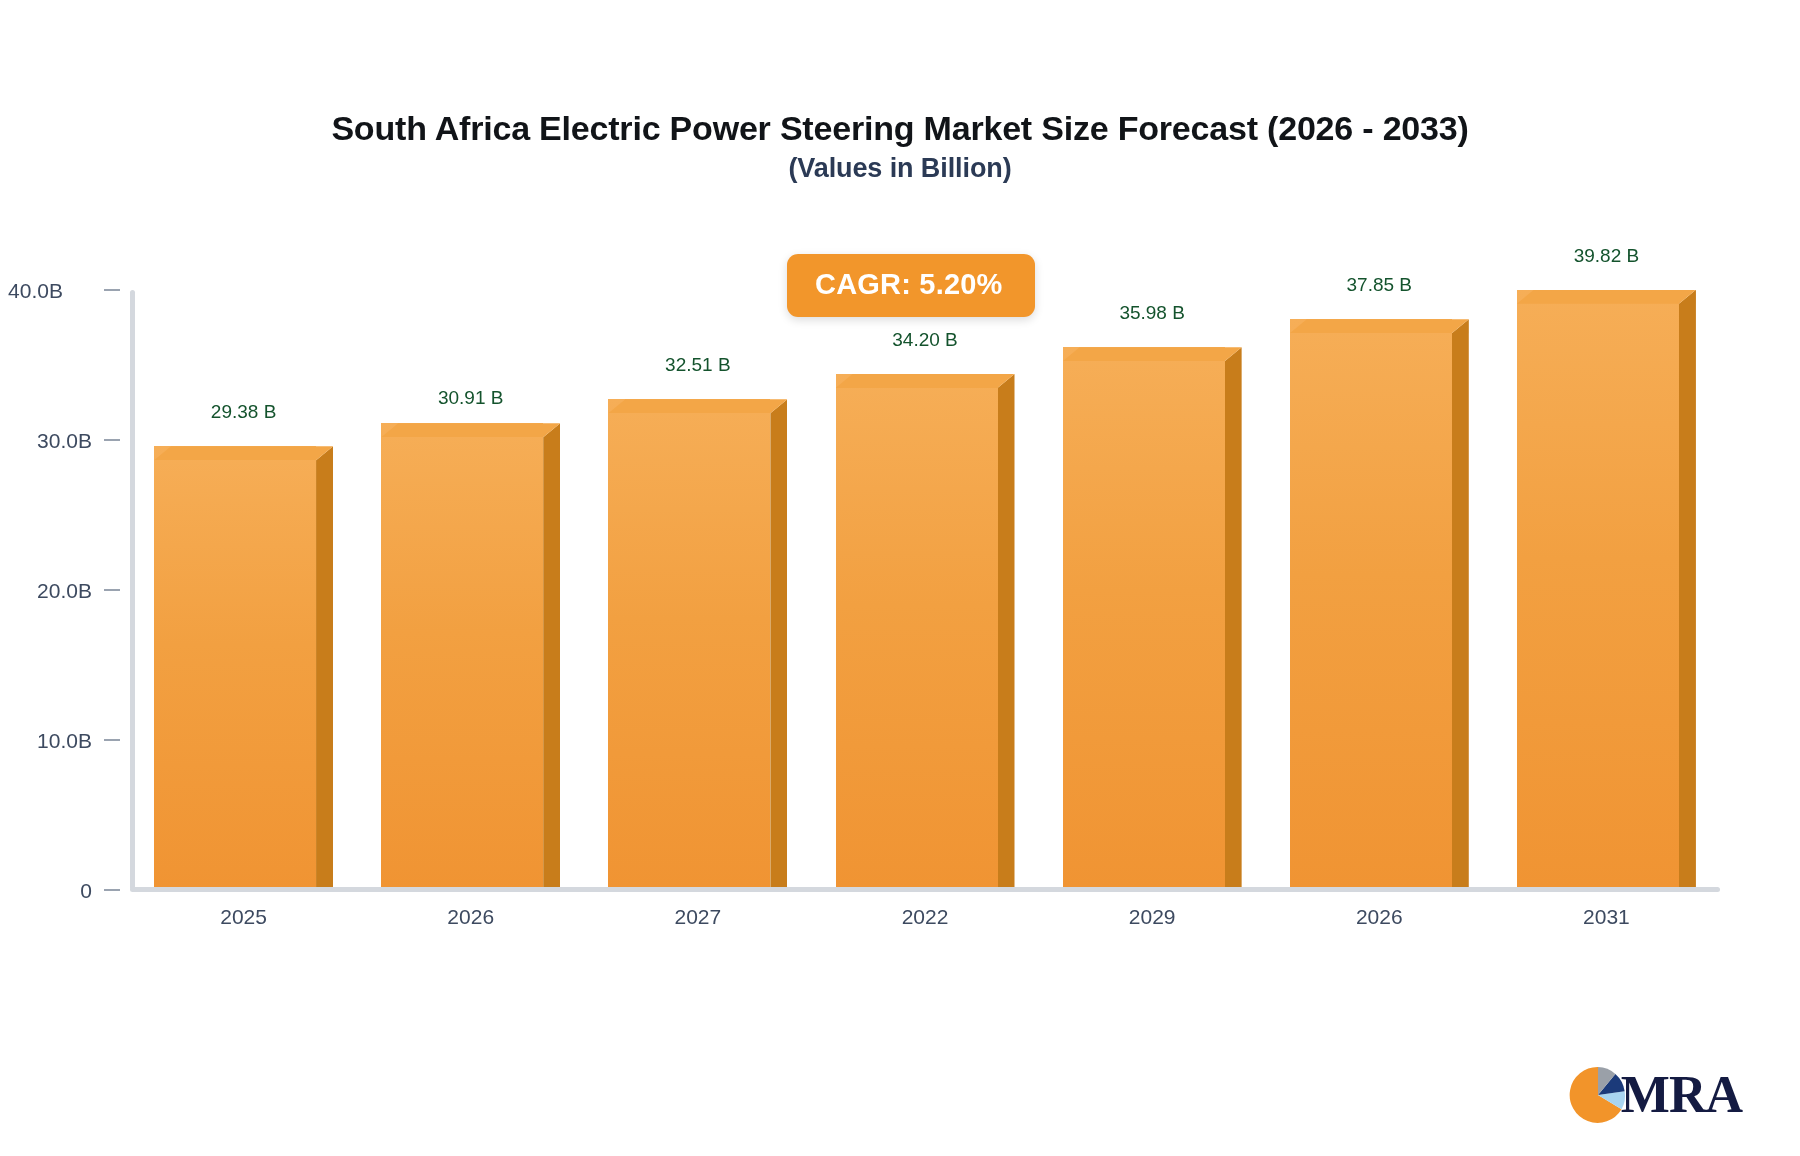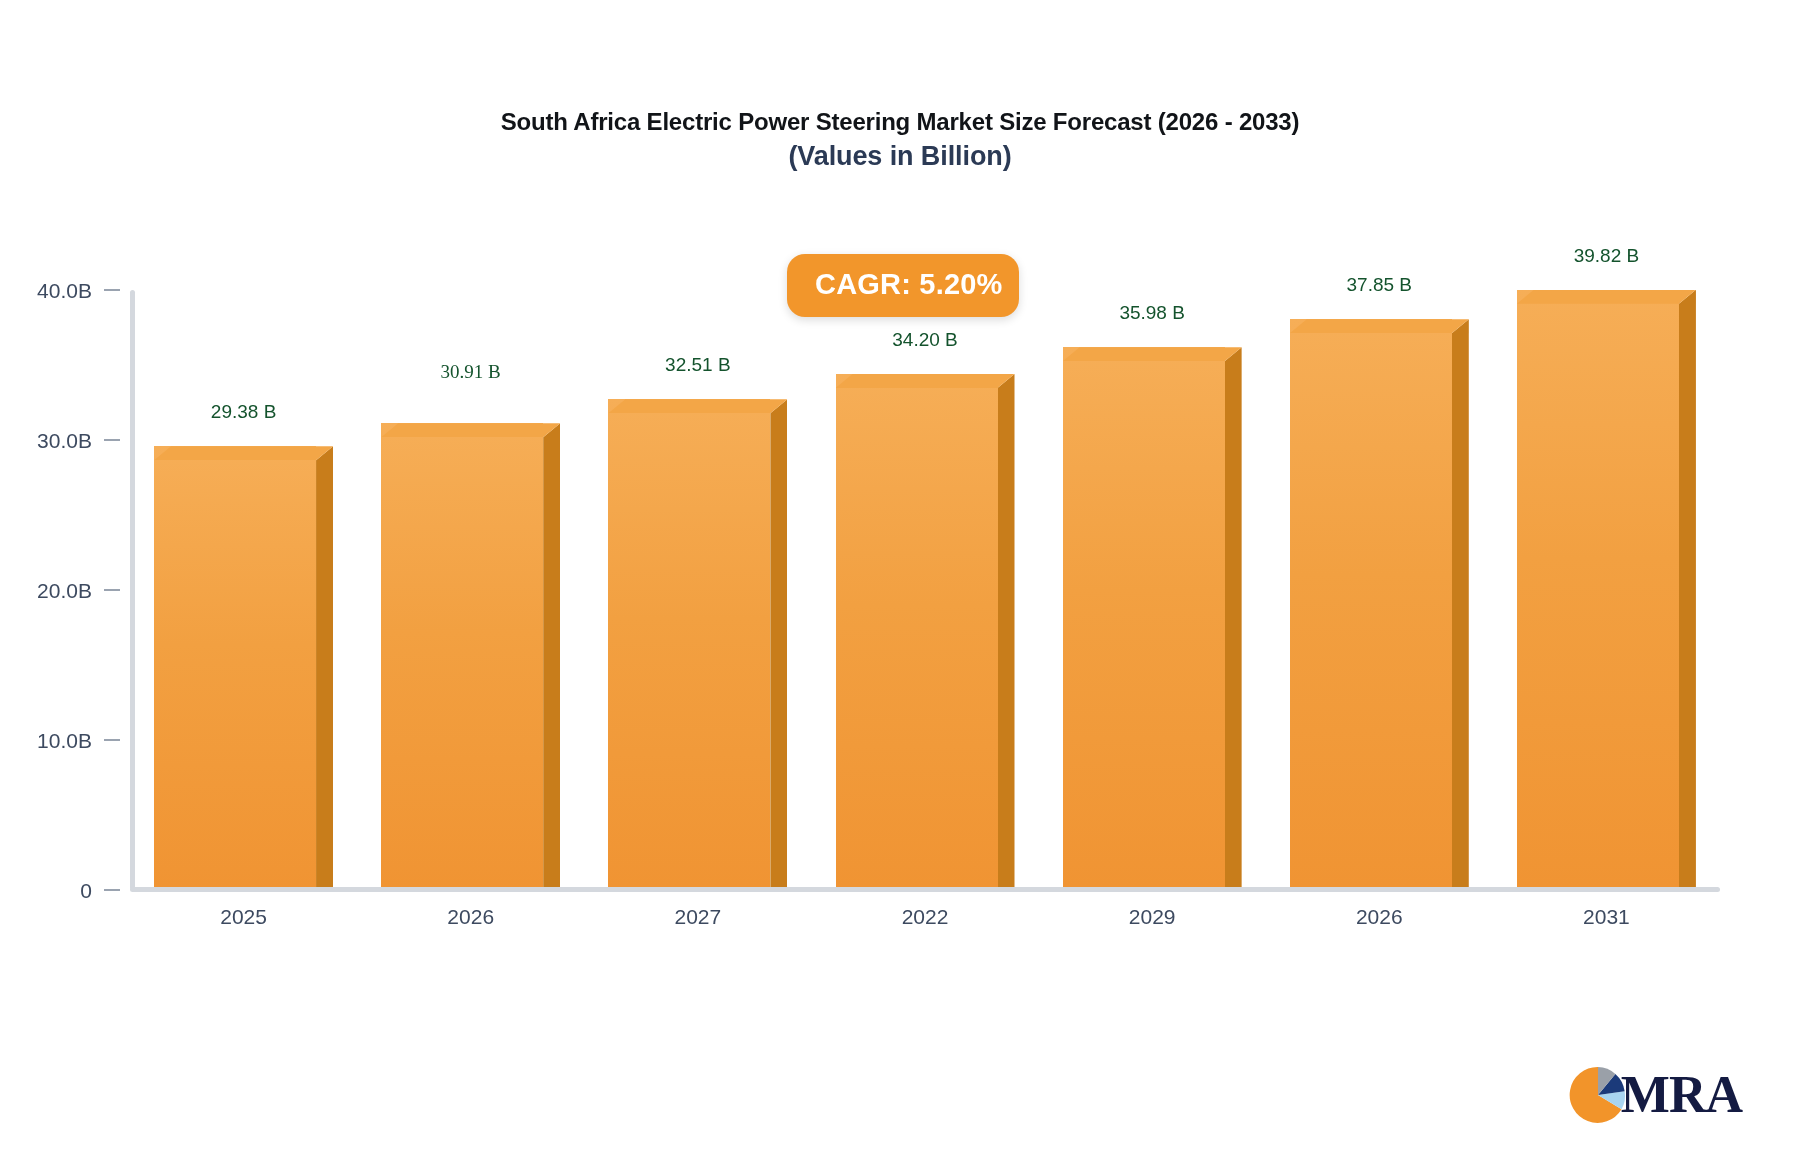--- a/index.html
+++ b/index.html
@@ -22,21 +22,21 @@
   
   #title-block {
     position: absolute;
     top: 108px;
     left: 0;
     width: 1800px;
     text-align: center;
   }
 
   #chart-title {
-    font-size: 24px;
+    font-size: 34px;
     font-weight: bold;
     color: #111418;
     letter-spacing: -0.2px;
     line-height: 1.2;
   }
 
   #chart-subtitle {
     margin-top: 4px;
     font-size: 27px;
     font-weight: bold;
@@ -182,23 +182,23 @@
     text-align: center;
     font-size: 21px;
     color: #3d4a60;
   }
 
   
   #cagr-badge {
     position: absolute;
     left: 787px;
     top: 254px;
-    padding: 14px 16px 16px 28px;
+    padding: 14px 32px 16px 28px;
     background: #f2962b;
-    border-radius: 18px;
+    border-radius: 11px;
     box-shadow: 0 3px 10px rgba(0,0,0,0.14);
     color: #ffffff;
     font-size: 29px;
     font-weight: bold;
     letter-spacing: 0.2px;
     white-space: nowrap;
   }
 
   
   #logo {
@@ -251,42 +251,42 @@
           <span class="y-tick-mark"></span>
         </div>
         <div class="y-tick-row" style="top: 299px;">
           <span class="y-tick-label">20.0B</span>
           <span class="y-tick-mark"></span>
         </div>
         <div class="y-tick-row" style="top: 149px;">
           <span class="y-tick-label">30.0B</span>
           <span class="y-tick-mark"></span>
         </div>
-        <div class="y-tick-row" style="top: -1px;">
+        <div class="y-tick-row" style="top: -1px; gap: 29px;">
           <span class="y-tick-label">40.0B</span>
           <span class="y-tick-mark"></span>
         </div>
       </div>
     <div id="bars-layer">
         <div class="bar-group" style="left: 24.0714px; width: 179px; height: 440.7px;">
           <div class="bar-3d">
             <div class="bar-side" style="background: rgb(200, 125, 27);"></div>
             <div class="bar-front" style="background: linear-gradient(rgb(246, 174, 87) 0%, rgb(242, 160, 65) 45%, rgb(240, 148, 51) 100%);"></div>
             <div class="bar-top" style="background: rgb(243, 166, 71);"></div>
           </div>
         </div>
         <div class="bar-value" style="left: 24.0714px; top: 111.3px;">29.38 B</div>
         <div class="bar-group" style="left: 251.214px; width: 179px; height: 463.65px;">
           <div class="bar-3d">
             <div class="bar-side" style="background: rgb(200, 125, 27);"></div>
             <div class="bar-front" style="background: linear-gradient(rgb(246, 174, 87) 0%, rgb(242, 160, 65) 45%, rgb(240, 148, 51) 100%);"></div>
             <div class="bar-top" style="background: rgb(243, 166, 71);"></div>
           </div>
         </div>
-        <div class="bar-value" style="left: 251.214px; top: 71px; font-family: Liberation Serif, serif;">30.91 B</div>
+        <div class="bar-value" style="left: 251.214px; top: 97px;">30.91 B</div>
         <div class="bar-group" style="left: 478.357px; width: 179px; height: 487.65px;">
           <div class="bar-3d">
             <div class="bar-side" style="background: rgb(200, 125, 27);"></div>
             <div class="bar-front" style="background: linear-gradient(rgb(246, 174, 87) 0%, rgb(242, 160, 65) 45%, rgb(240, 148, 51) 100%);"></div>
             <div class="bar-top" style="background: rgb(243, 166, 71);"></div>
           </div>
         </div>
         <div class="bar-value" style="left: 478.357px; top: 64.35px;">32.51 B</div>
         <div class="bar-group" style="left: 705.5px; width: 179px; height: 513px;">
           <div class="bar-3d">

